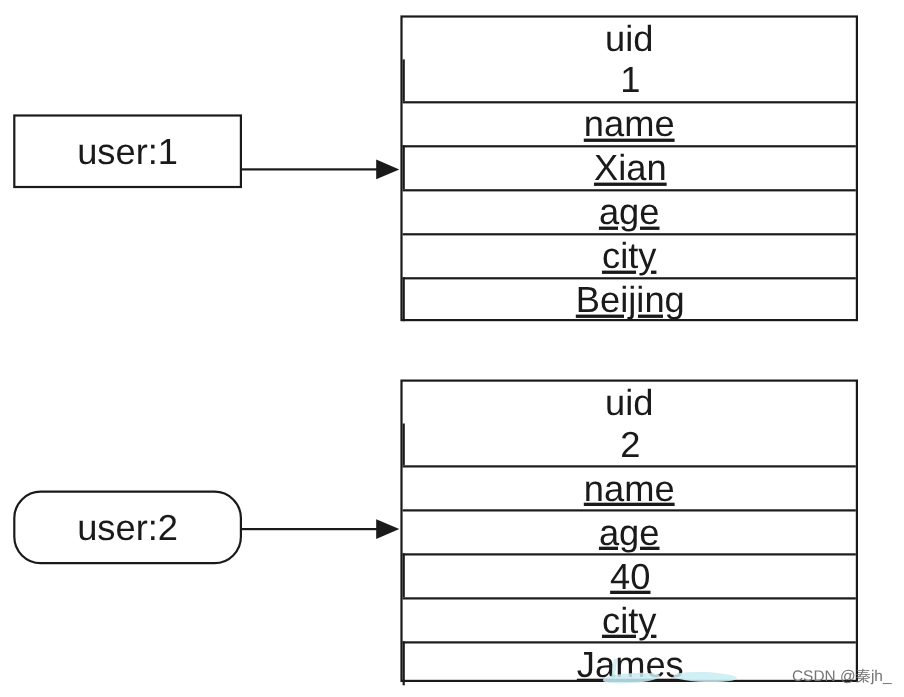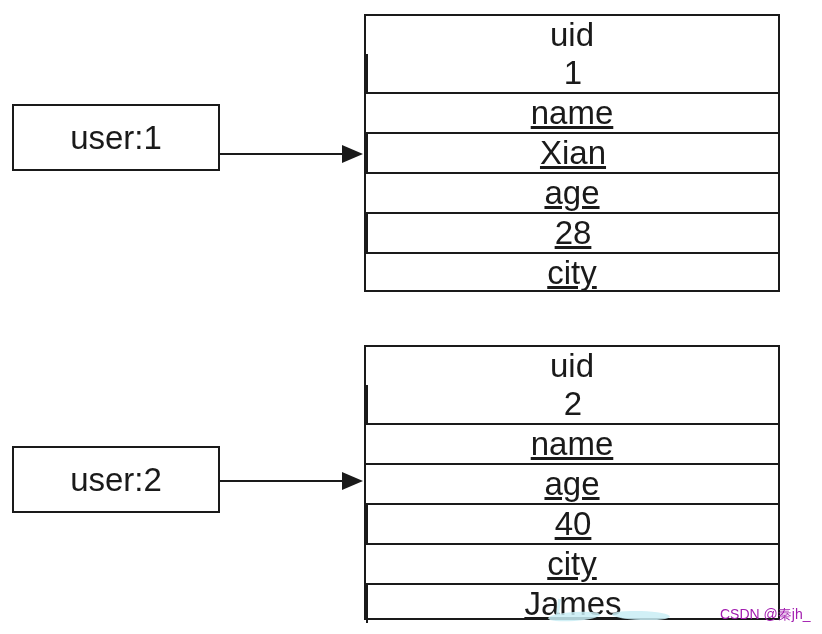--- a/index.html
+++ b/index.html
@@ -23,21 +23,21 @@
     width: 204px;
     height: 63px;
     border: 2px solid #1a1a1a;
     background: #ffffff;
     display: flex;
     align-items: center;
     justify-content: center;
     font-size: 33px;
   }
   #keybox-1 { top: 104px; justify-content: center; }
-  #keybox-2 { top: 446px; }
+  #keybox-2 { top: 446px; border-radius: 25px; }
 
   
   .arrow-line {
     position: absolute;
     left: 220px;
     width: 126px;
     height: 2px;
     background: #1a1a1a;
   }
   #arrow-line-1 { top: 153px; }
@@ -84,21 +84,21 @@
   #smudge-1 { left: 548px; top: 612px; width: 52px; height: 9px; border-radius: 50%; transform: rotate(-4deg); }
   #smudge-2 { left: 612px; top: 611px; width: 58px; height: 9px; border-radius: 50%; transform: rotate(2deg); }
   #smudge-3 { left: 557px; top: 599px; width: 3px;  height: 16px; transform: rotate(8deg); }
 
   
   .watermark {
     position: absolute;
     left: 720px;
     top: 606px;
     font-size: 14px;
-    color: #a21caf;
+    color: #737373;
     white-space: nowrap;
   }
 </style>
 </head>
 <body>
 
 <div class="canvas">
 
   <div class="keybox" id="keybox-1">
     <span>user:1</span>
@@ -116,25 +116,25 @@
       </div>
     <div class="cell field rline">
         <span>name</span>
       </div>
     <div class="cell value rline">
         <span>Xian</span>
       </div>
     <div class="cell field rline">
         <span>age</span>
       </div>
-    <div class="cell value rline">
-        <span>28</span>
-      </div>
     <div class="cell field rline">
         <span>city</span>
+      </div>
+    <div class="cell value rline">
+        <span>Beijing</span>
       </div>
   </div>
 
   <div class="keybox" id="keybox-2">
     <span>user:2</span>
   </div>
 
   <div class="arrow-line" id="arrow-line-2"></div>
   <div class="arrow-head" id="arrow-head-2"></div>
 

